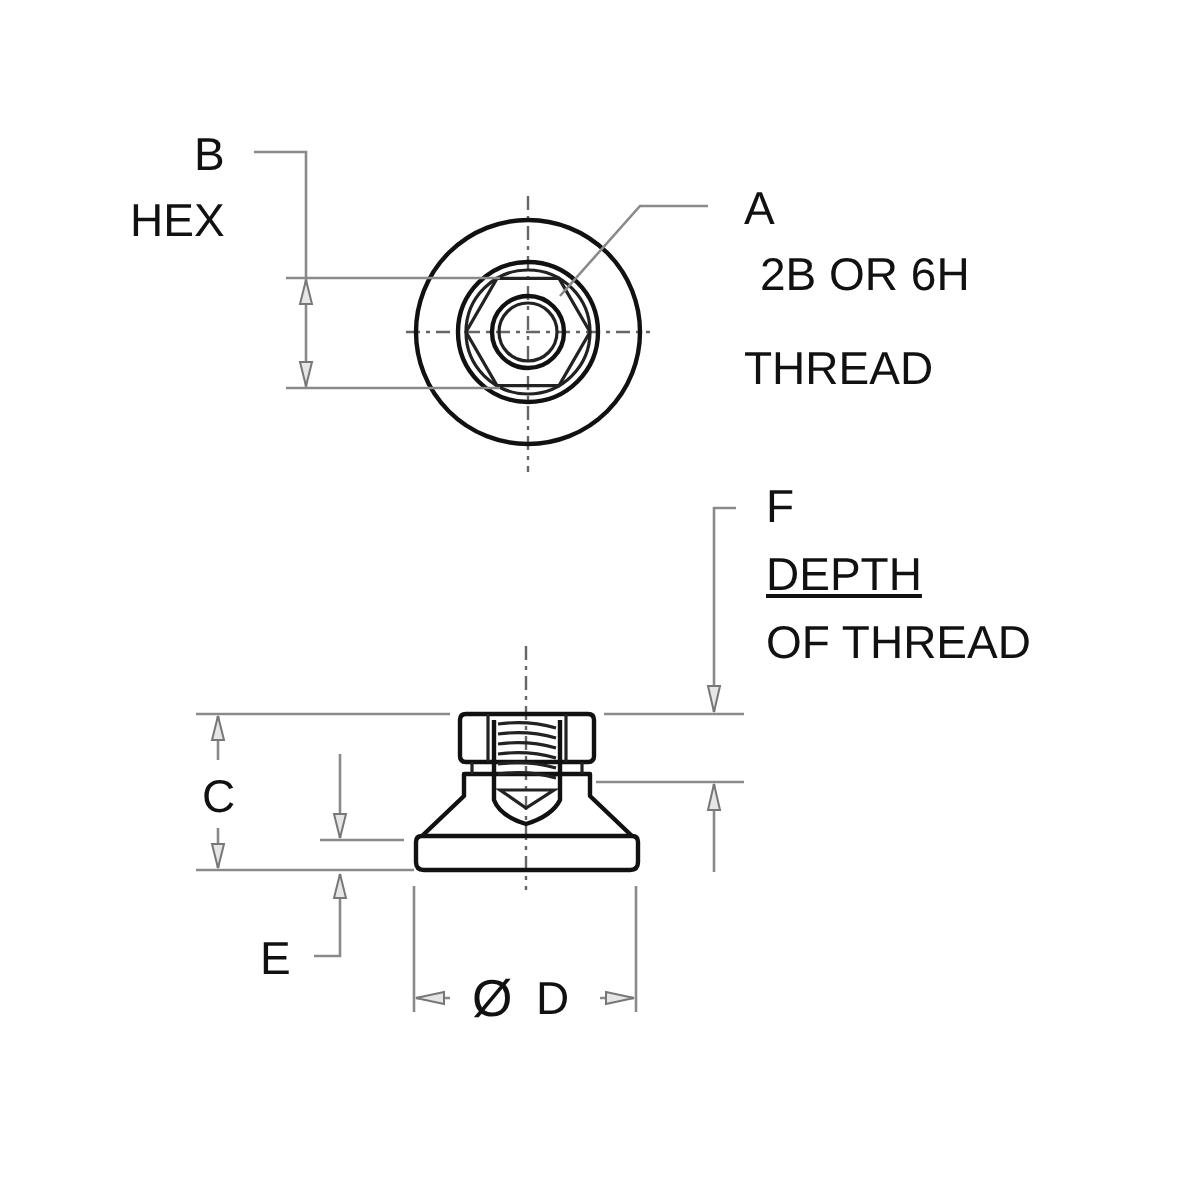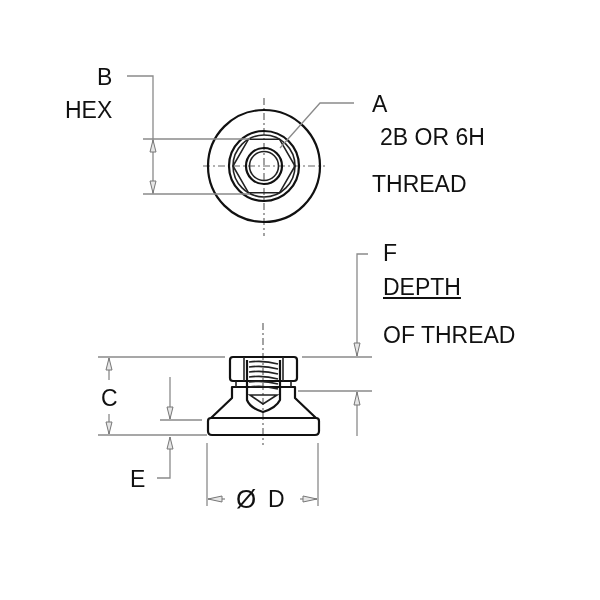--- a/index.html
+++ b/index.html
@@ -98,19 +98,19 @@
 
 <div class="lbl" style="left:97px; top:62px;">B</div>
 <div class="lbl" style="left:65px; top:95px;">HEX</div>
 
 <div class="lbl" style="left:372px; top:89px;">A</div>
 <div class="lbl" style="left:380px; top:122px;">2B OR 6H</div>
 <div class="lbl" style="left:372px; top:156px;margin-top:13px;">THREAD</div>
 
 <div class="lbl" style="left:383px; top:238px;">F</div>
 <div class="lbl" style="left:383px; top:272px;text-decoration:underline;">DEPTH</div>
-<div class="lbl" style="left:383px; top:320px;text-align:center;">OF THREAD</div>
+<div class="lbl" style="left:383px; top:306px;text-align:center;">OF THREAD</div>
 
 <div class="lbl" style="left:101px; top:383px;">C</div>
 <div class="lbl" style="left:130px; top:464px;">E</div>
 
 <div class="lbl" style="left:236px; top:484px; font-size:26px;">Ø</div>
 <div class="lbl" style="left:268px; top:484px;">D</div>
 
 </body></html>

